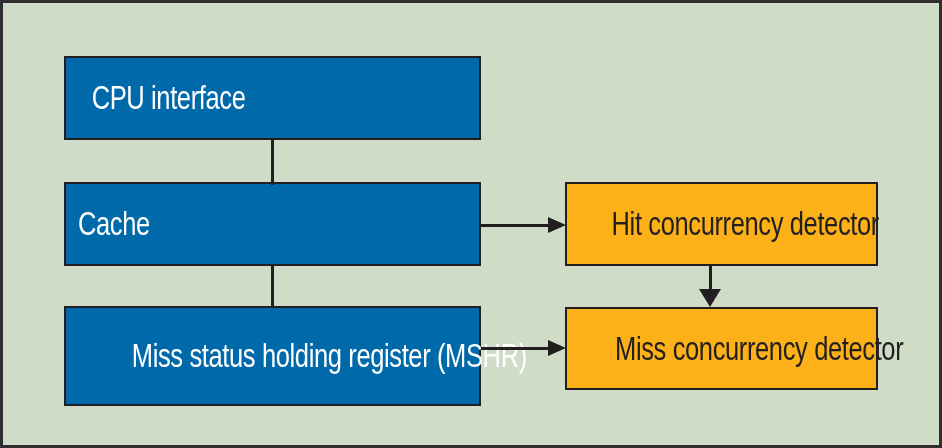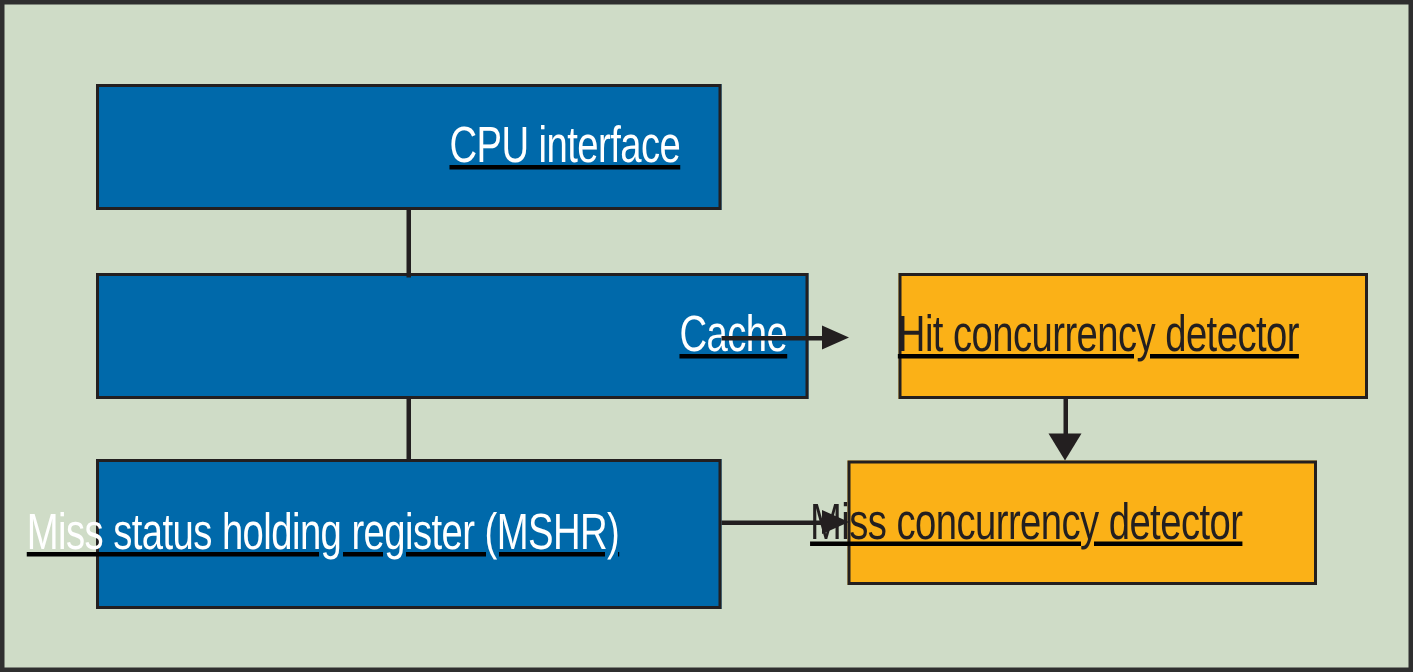--- a/index.html
+++ b/index.html
@@ -16,43 +16,42 @@
     background: #cfdcc7;
     border: 3px solid #2f2f2f;
     overflow: hidden;
   }
   .node {
     position: absolute;
     box-sizing: border-box;
     border: 2.5px solid #231f20;
     display: flex;
     align-items: center;
-    justify-content: flex-end;
-    text-decoration: underline;
+    justify-content: flex-start;
   }
   .node.blue   { background: #0069aa; }
   .node.orange { background: #fbb117; }
   .label {
     font-size: 34px;
     font-weight: 400;
     line-height: 1;
     white-space: nowrap;
     transform: scaleX(0.75);
     transform-origin: center;
     letter-spacing: -0.5px;
     padding-bottom: 2px;
   }
   .node.blue .label   { color: #ffffff; }
   .node.orange .label { color: #231f20; }
 
   
   #node-cpu   { left: 61px;  top: 53px;  width: 417px; height: 84px; }
-  #node-cache { left: 61px;  top: 179px; width: 475px; height: 84px; }
+  #node-cache { left: 61px;  top: 179px; width: 417px; height: 84px; }
   #node-mshr  { left: 61px;  top: 303px; width: 417px; height: 100px; }
-  #node-hit   { left: 562px; top: 179px; width: 313px; height: 84px; margin-left: 34px; }
+  #node-hit   { left: 562px; top: 179px; width: 313px; height: 84px; }
   #node-miss  { left: 562px; top: 304px; width: 313px; height: 83px; }
 
   .conn {
     position: absolute;
     background: #231f20;
   }
   .conn.v { width: 2.5px; }
   .conn.h { height: 2.5px; }
 
   #conn-cpu-cache  { left: 268px; top: 137px; height: 45px; }

